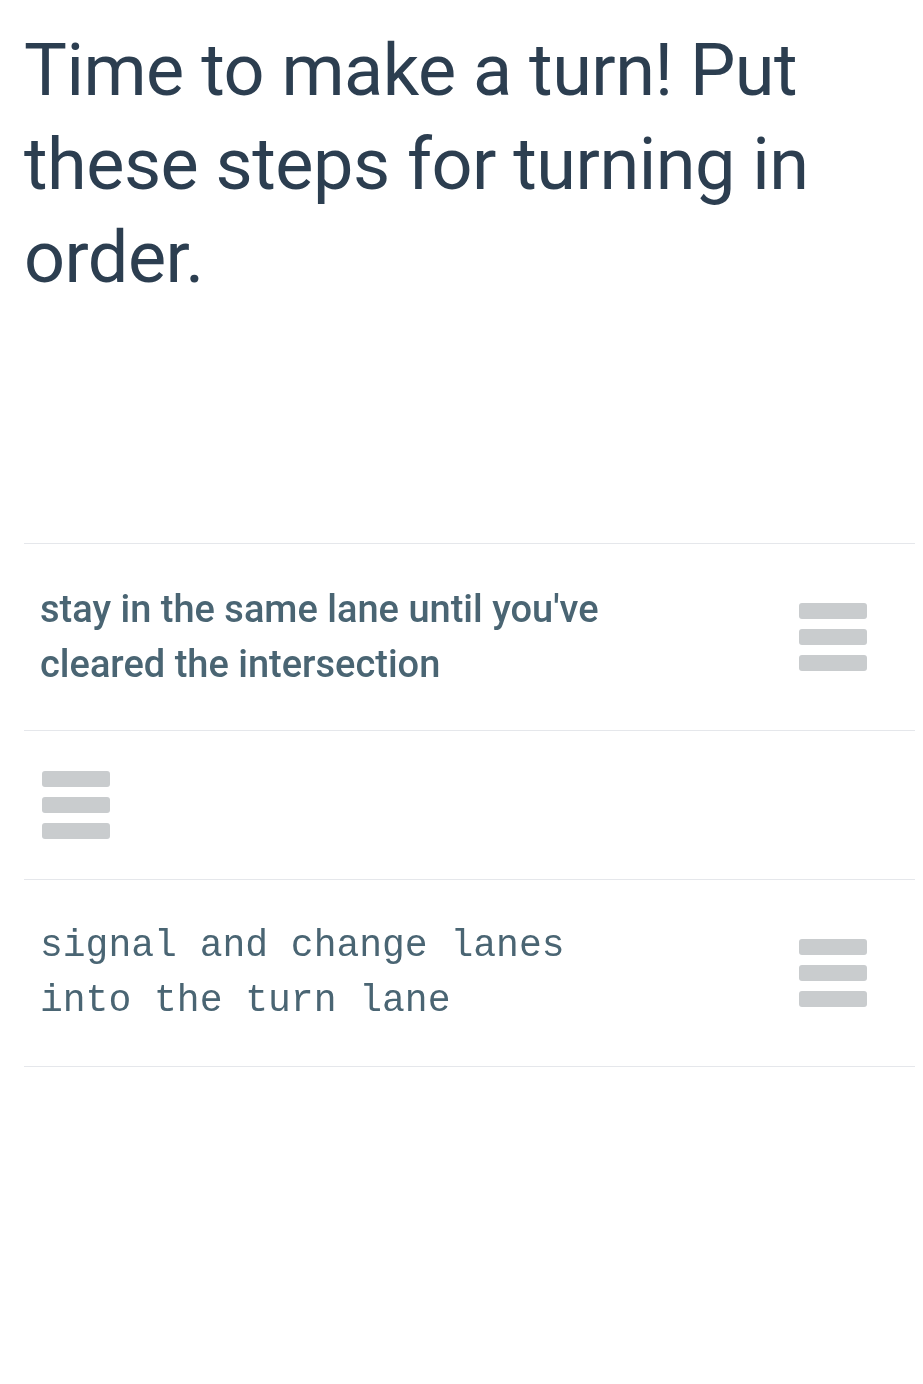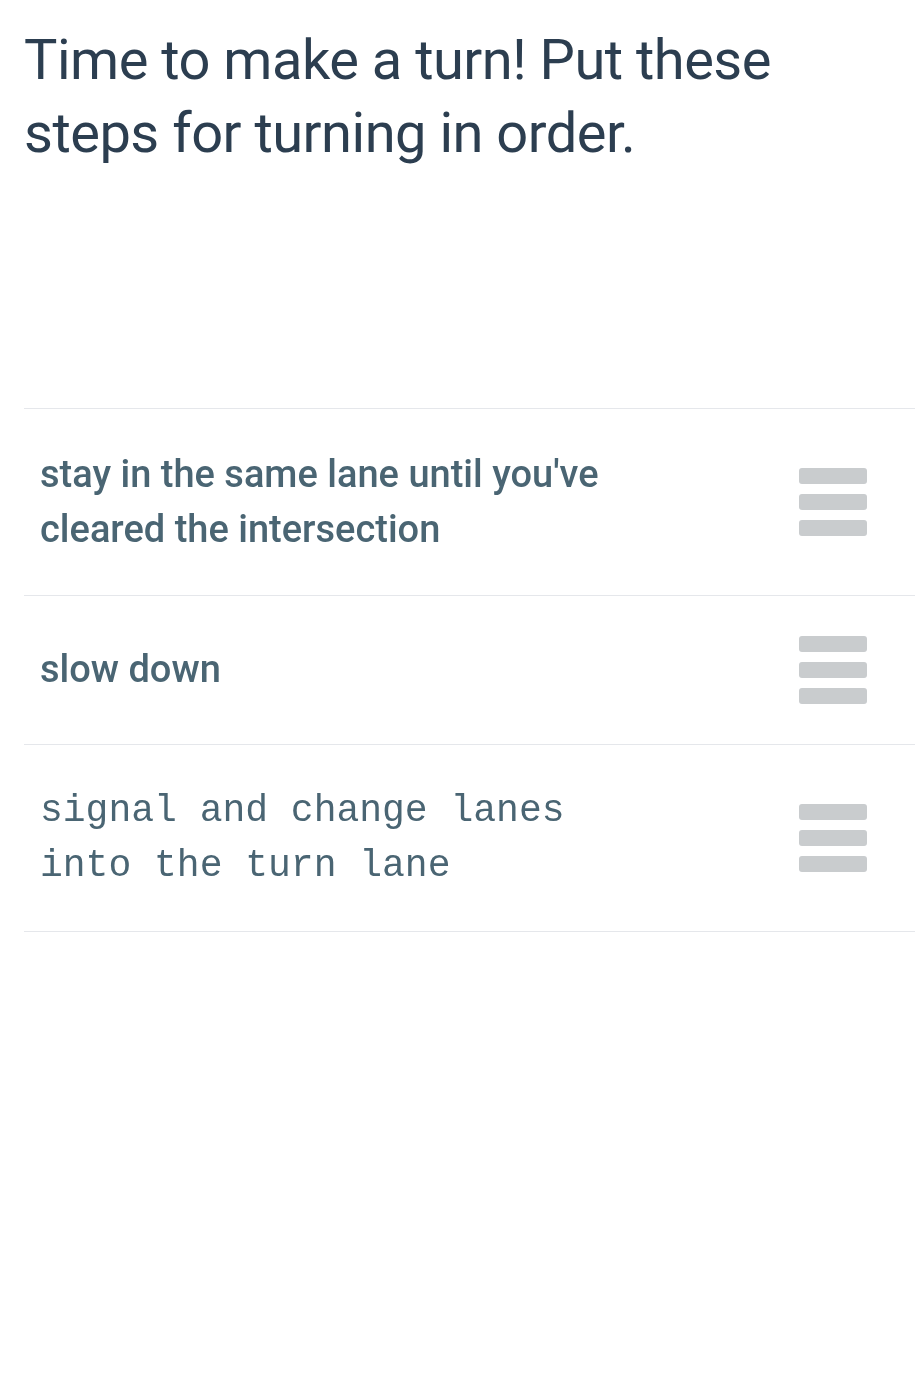--- a/index.html
+++ b/index.html
@@ -6,21 +6,21 @@
       margin: 0;
       padding: 8px;
       box-sizing: border-box;
     }
     body {
       font-family: -apple-system, BlinkMacSystemFont, "Segoe UI", Roboto, Helvetica, Arial, sans-serif;
       background: #ffffff;
       width: 923px;
     }
     .question-title {
-      font-size: 56px;
+      font-size: 72px;
       font-weight: 400;
       color: #2c3e50;
       line-height: 1.3;
       padding: 8px 8px 0 8px;
       letter-spacing: -0.5px;
     }
     .spacer {
       height: 230px;
     }
     .item-list {
@@ -69,21 +69,20 @@
 <div class="item-list">
   <div class="item">
     <span class="item-text">stay in the same lane until you've cleared the intersection</span>
     <span class="drag-handle">
       <span class="drag-line"></span>
       <span class="drag-line"></span>
       <span class="drag-line"></span>
     </span>
   </div>
   <div class="item">
-    <span class="item-text">slow down</span>
     <span class="drag-handle">
       <span class="drag-line"></span>
       <span class="drag-line"></span>
       <span class="drag-line"></span>
     </span>
   </div>
   <div class="item">
     <span class="item-text">signal and change lanes into the turn lane</span>
     <span class="drag-handle">
       <span class="drag-line"></span>

